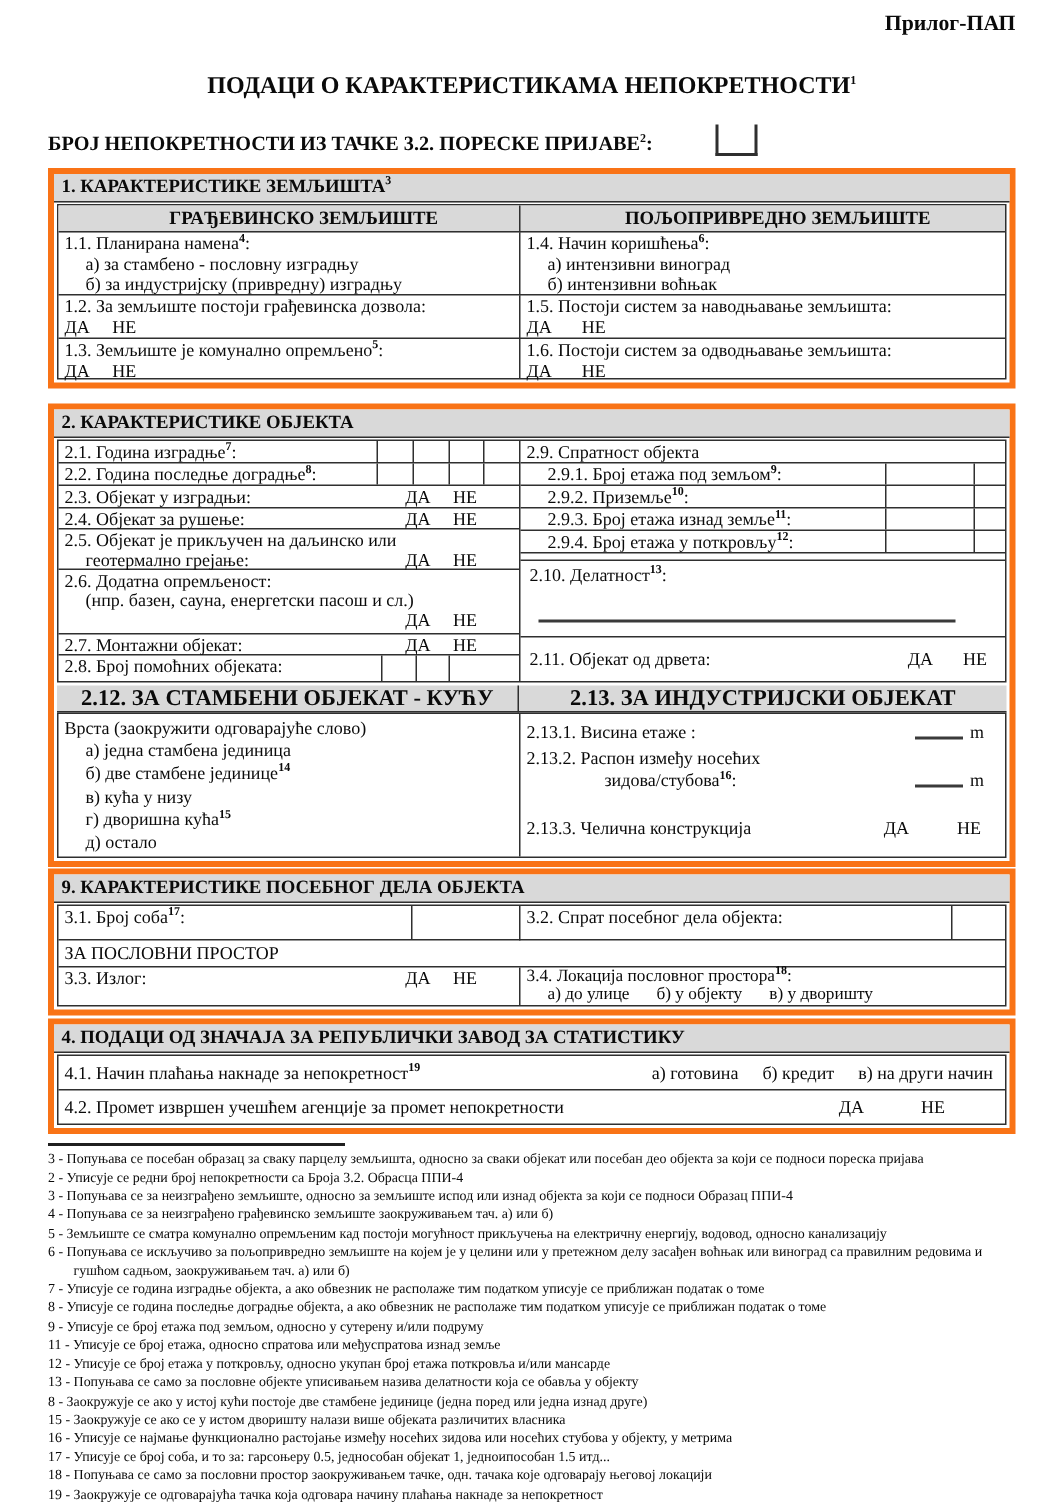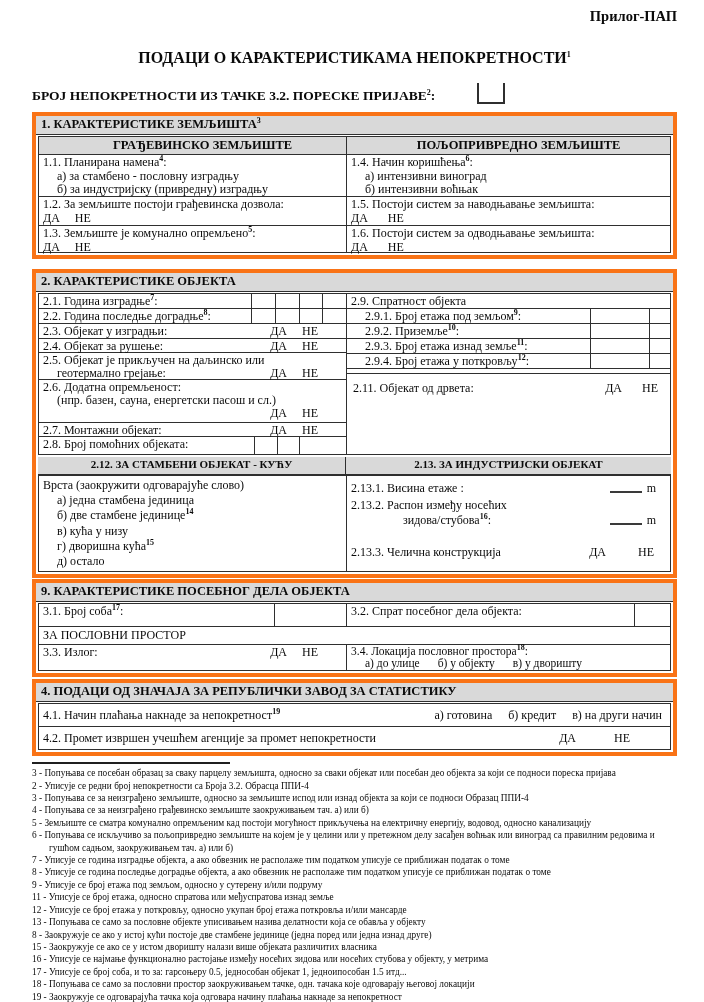--- a/index.html
+++ b/index.html
@@ -45,21 +45,21 @@
   .twoline { font-size:12px; line-height:13px; padding:1px 0 0 4px; }
   .l2flex { display:flex; align-items:center; }
   .r26 { height:43px; } .r25 { height:27px; }
   .r26 .l3 { display:flex; }
   .r210 { height:51px; position:relative; font-size:12px; padding:2px 0 0 6px; border-bottom:1px solid #2f2f2f; }
   .u210 { position:absolute; left:12px; width:278px; bottom:9px; border-bottom:2px solid #3a3a3a; }
   .gap5 { height:5px; border-bottom:1px solid #2f2f2f; }
   .r211 { height:29px; display:flex; align-items:center; font-size:12px; padding-left:6px; }
 
   .band { height:18px; margin:0 2px; display:grid; grid-template-columns:307px 1fr; background:#d9d9d9; border-bottom:1px solid #2f2f2f; }
-  .band > div { text-align:center; font-weight:bold; font-size:11px; padding-top:1px; }
+  .band > div { text-align:center; font-weight:bold; font-size:15px; padding-top:1px; }
 
   .s212-list { font-size:12px; line-height:15.2px; padding:2px 4px; }
   .s213 { font-size:12px; padding-top:2px; }
   .mfield { margin-left:auto; display:flex; align-items:flex-end; padding-right:14px; }
   .mline { display:inline-block; width:32px; border-bottom:2px solid #3a3a3a; margin:0 5px 3px 0; }
   .row2131 { display:flex; align-items:center; height:20px; padding-left:4px; }
   .row2132 { height:32px; padding-left:4px; line-height:15px; }
   .row2132 .l2 { display:flex; align-items:center; padding-left:52px; }
   .row2133 { display:flex; align-items:center; height:20px; margin-top:12px; padding-left:4px; }
 
@@ -230,20 +230,24 @@
           </div>
           <div class="fr h15 bb">
             <span class="opt"><span>2.9.3. Број етажа изнад земље</span><sup>11</sup><span>:</span></span>
             <span class="vcell"></span>
           </div>
           <div class="fr h15 bb">
             <span class="opt"><span>2.9.4. Број етажа у поткровљу</span><sup>12</sup><span>:</span></span>
             <span class="vcell"></span>
           </div>
           <div class="gap5"></div>
+          <div class="r210">
+            <span><span>2.10. Делатност</span><sup>13</sup><span>:</span></span>
+            <span class="u210"></span>
+          </div>
           <div class="r211">
             <span>2.11. Објекат од дрвета:</span>
             <span class="yn-r">
                 <span>ДА</span>
                 <span>НЕ</span>
               </span>
           </div>
         </div>
       </div>
     </div>

